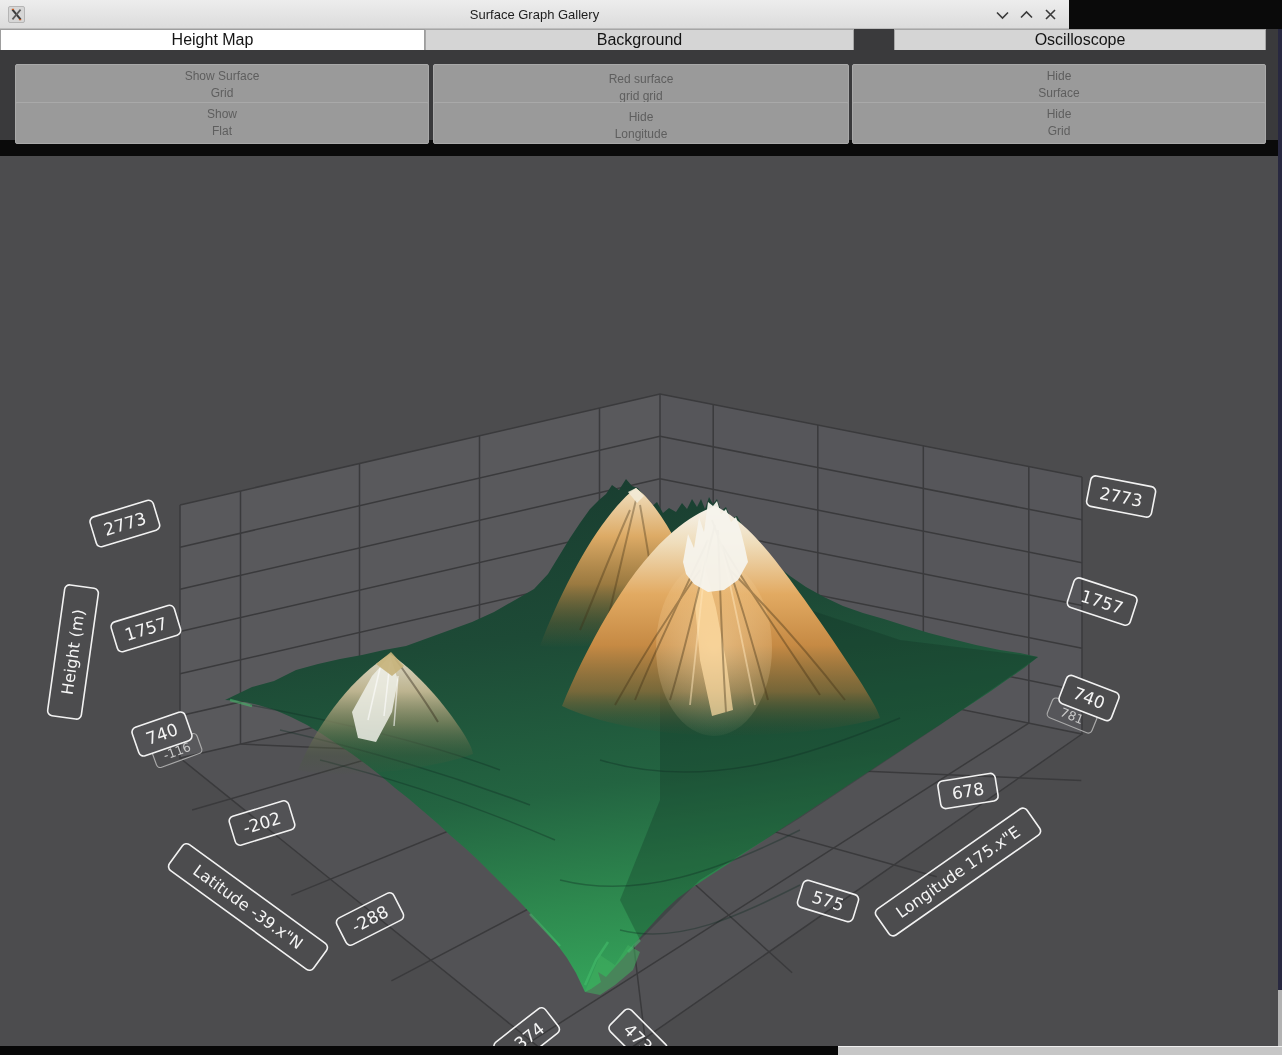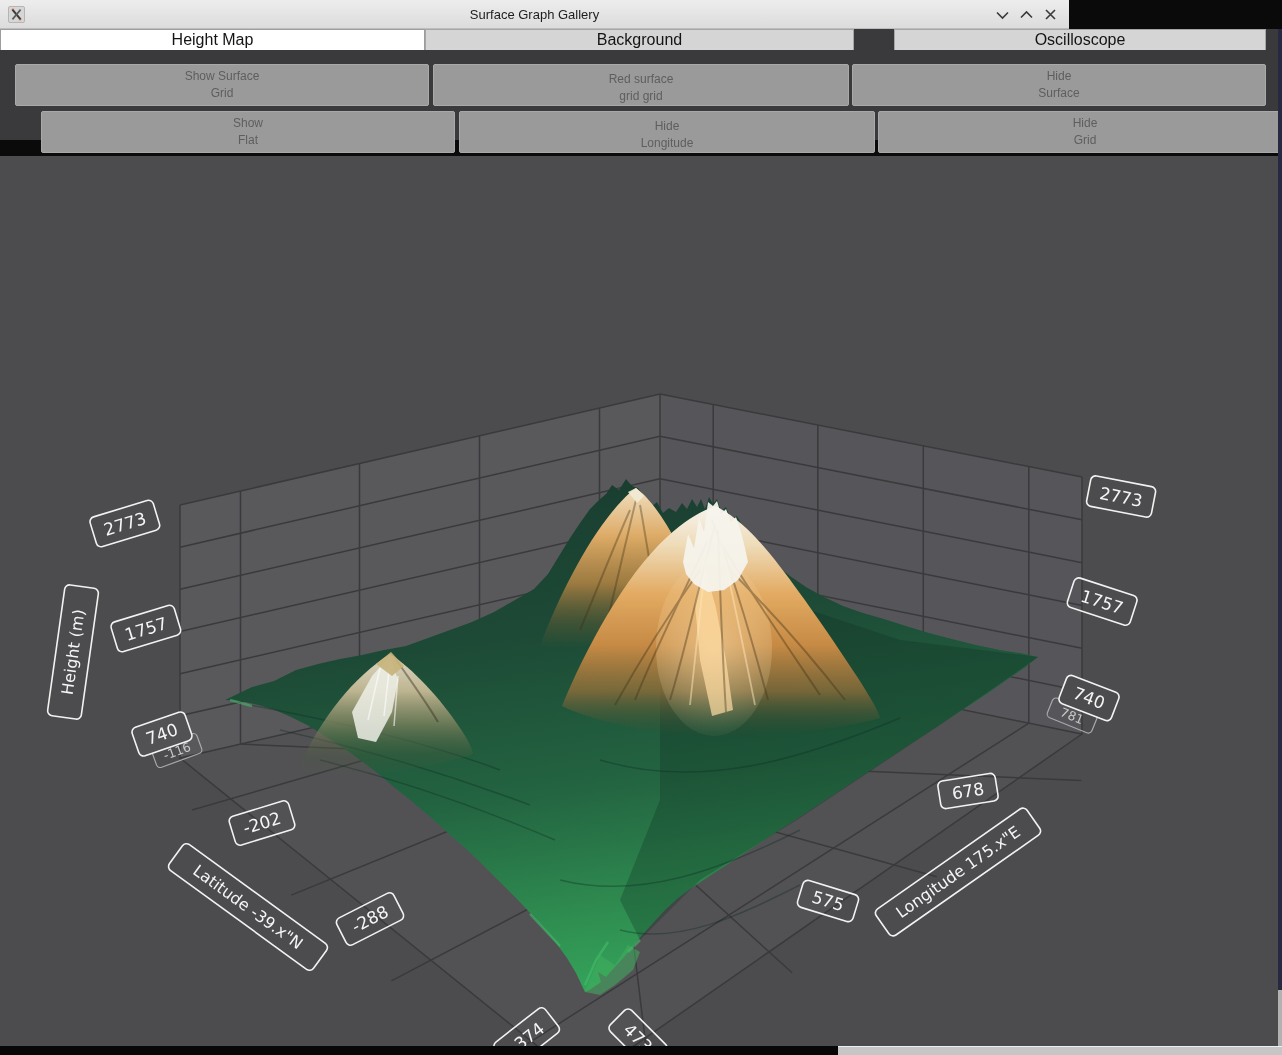--- a/index.html
+++ b/index.html
@@ -21,21 +21,21 @@
   .tab { position:absolute; top:0; height:21px; display:flex; align-items:center; justify-content:center;
     font-size:16px; color:#141414; background:#d5d5d5; border:1px solid #a6a6a6; border-bottom:none; }
   .tab.active { background:#ffffff; border-color:#9d9d9d; }
 
   
   #toolbar { position:absolute; left:0; top:50px; width:1278px; height:90px; background:#3a3a3c; }
   .tbtn { position:absolute; height:42px; background:#9a9a9a; border:1px solid #a9a9a9; border-radius:2px;
     color:#5e5e5e; font-size:12px; line-height:17px; display:flex; flex-direction:column;
     align-items:center; justify-content:center; font-family:"Liberation Sans",sans-serif; cursor:default; }
   .tbtn span { display:block; }
-  .r1 { top:14px; } .r2 { top:61px;margin-left:26px; }
+  .r1 { top:14px; } .r2 { top:52px; }
   .c1 { left:15px;  width:414px; }
   .c2 { left:433px; width:416px;justify-content:flex-end; }
   .c3 { left:852px; width:414px; }
 
   
   #plot { position:absolute; left:0; top:156px; width:1278px; height:890px; background:#4c4c4e; }
   #plot svg { display:block; }
 
   
   #edge-right   { position:absolute; left:1278px; top:29px; width:4px; height:961px; background:#282840; }

